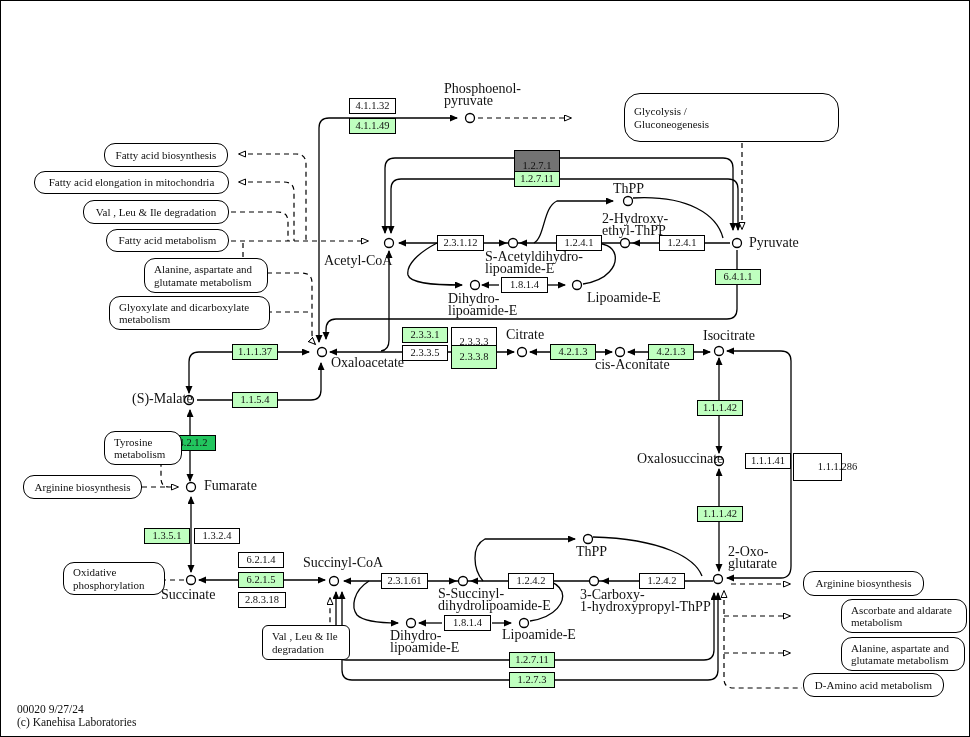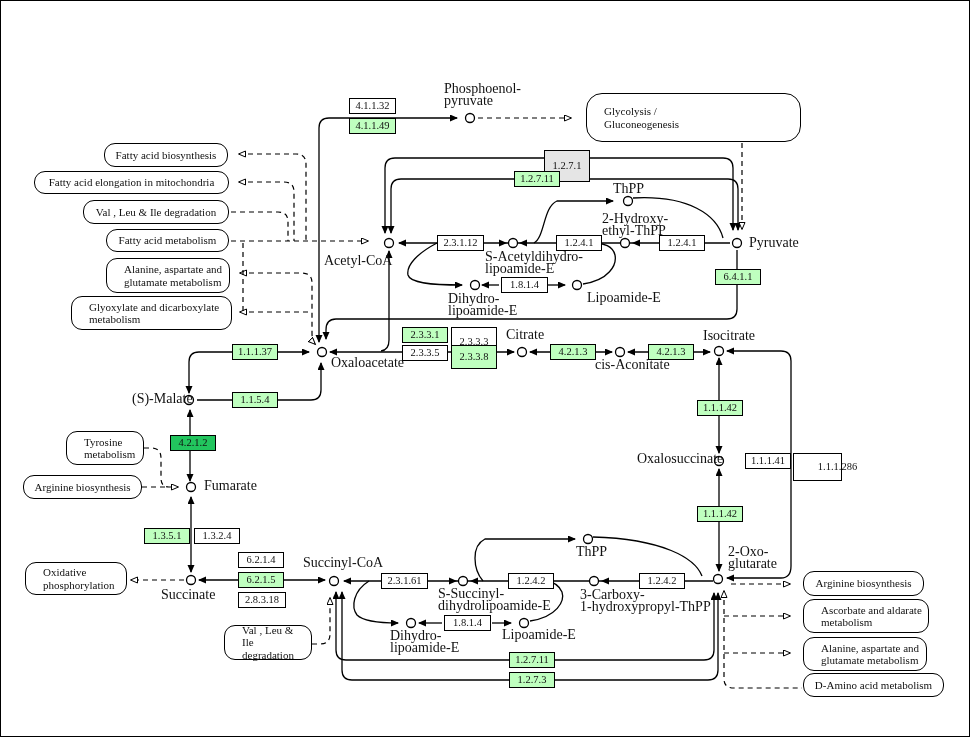--- a/index.html
+++ b/index.html
@@ -21,21 +21,21 @@
     position:absolute;z-index:2;box-sizing:border-box;border:1px solid #000;
     display:flex;align-items:center;justify-content:center;
     font-size:10.5px;line-height:10px;background:#fff;white-space:nowrap;
   }
   .pathway{
     position:absolute;z-index:2;box-sizing:border-box;border:1px solid #000;
     border-radius:11px;background:#fff;display:flex;flex-direction:column;
     justify-content:center;align-items:center;text-align:center;
     font-size:11px;line-height:12.5px;padding:2px 5px;white-space:pre-line;
   }
-  .pathway.left{align-items:flex-start;text-align:left;padding-left:17px;}
+  .pathway.left{align-items:flex-start;text-align:left;padding-left:9px;margin-left:38px;}
   .nlabel{
     position:absolute;z-index:2;font-size:14px;line-height:11.5px;
     white-space:pre;color:#111;
   }
   .footer{position:absolute;left:16px;top:702px;z-index:2;font-size:11.5px;line-height:13px;white-space:pre-line;}
 </style>
 </head>
 <body>
 
 <div class="canvas">
@@ -144,21 +144,21 @@
         <circle cx="593" cy="580" r="4.5"></circle>
         <circle cx="410" cy="622" r="4.5"></circle>
         <circle cx="523" cy="622" r="4.5"></circle>
       </g>
   </svg>
 
 
   <div id="enzyme-layer">
       <div class="enzyme" style="left: 348px; top: 97px; width: 47px; height: 16px; background: rgb(255, 255, 255);">4.1.1.32</div>
       <div class="enzyme" style="left: 348px; top: 117px; width: 47px; height: 16px; background: rgb(191, 255, 191);">4.1.1.49</div>
-      <div class="enzyme" style="left: 543px; top: 149px; width: 46px; height: 32px; background: #e5e5e5;">1.2.7.1</div>
+      <div class="enzyme" style="left: 513px; top: 149px; width: 46px; height: 32px; background: #737373;">1.2.7.1</div>
       <div class="enzyme" style="left: 513px; top: 170px; width: 46px; height: 16px; background: rgb(191, 255, 191);">1.2.7.11</div>
       <div class="enzyme" style="left: 436px; top: 234px; width: 47px; height: 16px; background: rgb(255, 255, 255);">2.3.1.12</div>
       <div class="enzyme" style="left: 555px; top: 234px; width: 46px; height: 16px; background: rgb(255, 255, 255);">1.2.4.1</div>
       <div class="enzyme" style="left: 658px; top: 234px; width: 46px; height: 16px; background: rgb(255, 255, 255);">1.2.4.1</div>
       <div class="enzyme" style="left: 714px; top: 268px; width: 46px; height: 16px; background: rgb(191, 255, 191);">6.4.1.1</div>
       <div class="enzyme" style="left: 500px; top: 276px; width: 47px; height: 16px; background: rgb(255, 255, 255);">1.8.1.4</div>
       <div class="enzyme" style="left: 401px; top: 326px; width: 46px; height: 16px; background: rgb(191, 255, 191);">2.3.3.1</div>
       <div class="enzyme" style="left: 450px; top: 326px; width: 46px; height: 30px; background: rgb(255, 255, 255);">2.3.3.3</div>
       <div class="enzyme" style="left: 401px; top: 344px; width: 46px; height: 16px; background: rgb(255, 255, 255);">2.3.3.5</div>
       <div class="enzyme" style="left: 450px; top: 344px; width: 46px; height: 24px; background: rgb(191, 255, 191);">2.3.3.8</div>
@@ -190,21 +190,21 @@
       <div class="pathway" style="left: 105px; top: 228px; width: 123px; height: 23px; border-radius: 11px;">Fatty acid metabolism</div>
       <div class="pathway left" style="left: 105px; top: 257px; width: 124px; height: 35px; border-radius: 11px;">Alanine, aspartate and
 glutamate metabolism</div>
       <div class="pathway left" style="left: 70px; top: 295px; width: 161px; height: 34px; border-radius: 11px;">Glyoxylate and dicarboxylate
 metabolism</div>
       <div class="pathway left" style="left: 65px; top: 430px; width: 78px; height: 34px; border-radius: 11px;">Tyrosine
 metabolism</div>
       <div class="pathway" style="left: 22px; top: 474px; width: 119px; height: 24px; border-radius: 11px;">Arginine biosynthesis</div>
       <div class="pathway left" style="left: 24px; top: 561px; width: 102px; height: 33px; border-radius: 11px;">Oxidative
 phosphorylation</div>
-      <div class="pathway left" style="left: 223px; top: 624px; width: 88px; height: 35px; border-radius: 11px;">Val , Leu &amp; Ile
+      <div class="pathway left" style="left: 223px; top: 624px; width: 88px; height: 35px; border-radius: 6px;">Val , Leu &amp; Ile
 degradation</div>
       <div class="pathway left" style="left: 585px; top: 92px; width: 215px; height: 49px; border-radius: 16px;">Glycolysis /
 Gluconeogenesis</div>
       <div class="pathway" style="left: 802px; top: 570px; width: 121px; height: 25px; border-radius: 11px;">Arginine biosynthesis</div>
       <div class="pathway left" style="left: 802px; top: 598px; width: 126px; height: 34px; border-radius: 11px;">Ascorbate and aldarate
 metabolism</div>
       <div class="pathway left" style="left: 802px; top: 636px; width: 124px; height: 34px; border-radius: 11px;">Alanine, aspartate and
 glutamate metabolism</div>
       <div class="pathway" style="left: 802px; top: 672px; width: 141px; height: 24px; border-radius: 11px;">D-Amino acid metabolism</div>
     </div>
@@ -235,13 +235,15 @@
       <div class="nlabel" style="left: 575px; top: 545px;">ThPP</div>
       <div class="nlabel" style="left: 437px; top: 587px;">S-Succinyl-
 dihydrolipoamide-E</div>
       <div class="nlabel" style="left: 579px; top: 588px;">3-Carboxy-
 1-hydroxypropyl-ThPP</div>
       <div class="nlabel" style="left: 389px; top: 629px;">Dihydro-
 lipoamide-E</div>
       <div class="nlabel" style="left: 501px; top: 628px;">Lipoamide-E</div>
     </div>
 
+  <div class="footer">00020 9/27/24
+(c) Kanehisa Laboratories</div>
 </div>
 
 </body></html>

